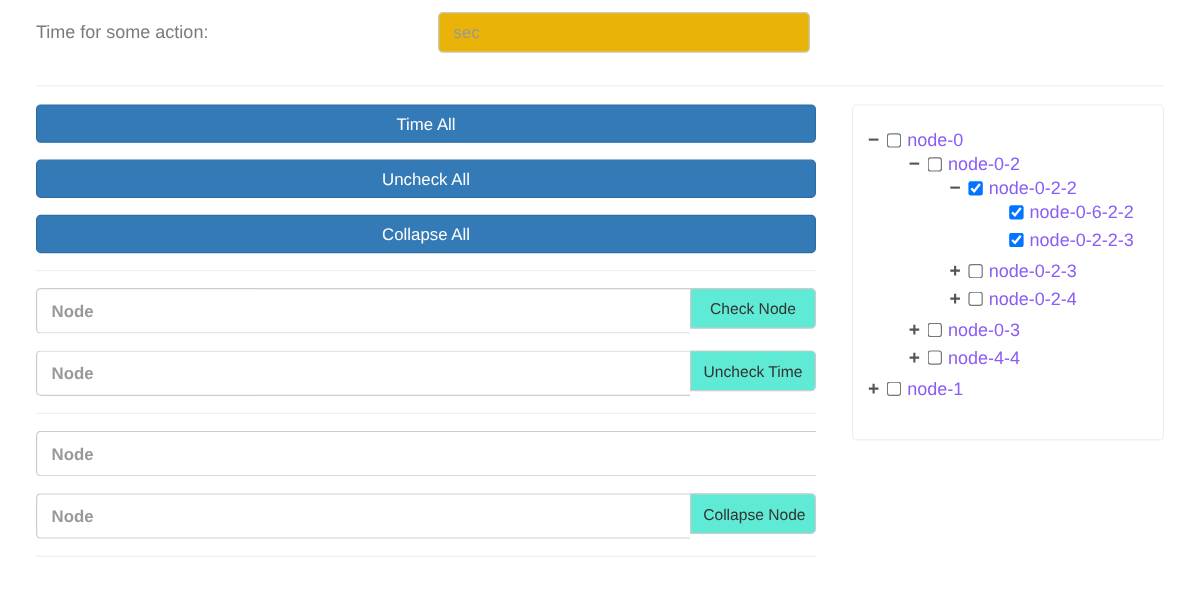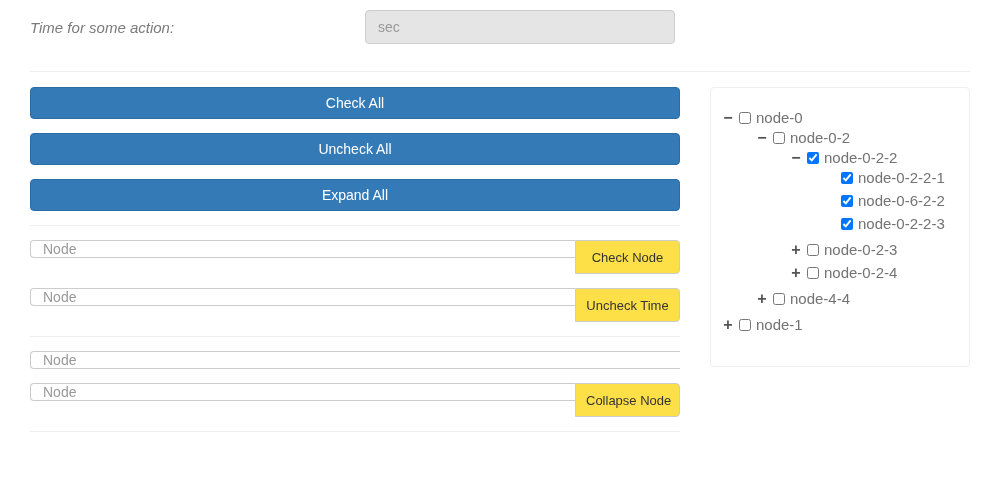--- a/index.html
+++ b/index.html
@@ -14,27 +14,26 @@
   .top-row {
     display: flex;
     align-items: center;
     padding-bottom: 12px;
     margin-bottom: 15px;
   }
   .top-label {
     color: #7b7b7b;
     font-size: 15px;
     width: 335px;
-    font-style: italic;
   }
   .sec-input {
     width: 310px;
     height: 34px;
     padding: 6px 12px;
-    background: #e5e5e5;
+    background: #eab308;
     border: 1px solid #ccc;
     border-radius: 4px;
     font-size: 14px;
     color: #555;
   }
   .sec-input::placeholder { color: #999; }
   .hr { border-top: 1px solid #eee; margin: 0 0 15px 0; }
   .columns { display: flex; gap: 30px; align-items: flex-start; }
   .left { flex: 0 0 650px; }
   .right { flex: 1; border: 1px solid #eee; border-radius: 4px; padding: 18px 10px 30px 10px; }
@@ -52,34 +51,35 @@
     cursor: pointer;
   }
   .hr2 { border-top: 1px solid #eee; margin: 4px 0 14px 0; }
   .input-group {
     display: flex;
     width: 100%;
     margin-bottom: 14px;
   }
   .input-group input {
     flex: 1;
-    height: 18px;
-    padding: 6px 12px;
+    height: 34px;
+    padding: 18px 12px;
     border: 1px solid #ccc;
     border-right: none;
     border-radius: 4px 0 0 4px;
     font-size: 14px;
     color: #555;
+    font-weight: bold;
   }
   .input-group input::placeholder { color: #999; }
   .input-group .btn-default {
     width: 105px;
     height: 34px;
     padding: 6px 10px;
-    background: #fde047;
+    background: #5eead4;
     color: #333;
     border: 1px solid #ccc;
     border-radius: 0 4px 4px 0;
     font-size: 13px;
     text-align: center;
     cursor: pointer;
     white-space: nowrap;
   }
   
   .tree { font-size: 15px; color: #666; }
@@ -97,38 +97,38 @@
     font-size: 16px;
     line-height: 1;
   }
   .toggle.blank { visibility: hidden; }
   .tree input[type=checkbox] {
     margin-right: 5px;
     vertical-align: -1px;
     width: 12px; height: 12px;
     cursor: pointer;
   }
-  .node-label { cursor: default; color:#737373; }
+  .node-label { cursor: default; color:#8b5cf6; }
 </style>
 </head>
 <body>
 
 <div class="top-row">
   <div class="top-label">Time for some action:</div>
   <input class="sec-input" type="text" placeholder="sec" style="">
 </div>
 
 <div class="hr"></div>
 
 <div class="columns">
   <div class="left">
 
-    <button class="btn-primary">Check All</button>
+    <button class="btn-primary">Time All</button>
     <button class="btn-primary">Uncheck All</button>
-    <button class="btn-primary">Expand All</button>
+    <button class="btn-primary">Collapse All</button>
 
     <div class="hr2"></div>
 
     <div class="input-group">
       <input type="text" placeholder="Node" style="">
       <button class="btn-default">Check Node</button>
     </div>
     <div class="input-group">
       <input type="text" placeholder="Node" style="">
       <button class="btn-default">Uncheck Time</button>
@@ -146,26 +146,26 @@
 
     <div class="hr2"></div>
   </div>
 
   <div class="right">
     <div class="tree" id="tree-root">
         <ul>
           <li><span class="toggle">−</span><input type="checkbox" style=""><span class="node-label">node-0</span><ul>
               <li><span class="toggle">−</span><input type="checkbox" style=""><span class="node-label">node-0-2</span><ul>
                   <li><span class="toggle">−</span><input type="checkbox" checked="" style=""><span class="node-label">node-0-2-2</span><ul>
-                      <li><span class="toggle blank">+</span><input type="checkbox" checked="" style=""><span class="node-label">node-0-2-2-1</span></li>
                       <li><span class="toggle blank">+</span><input type="checkbox" checked="" style=""><span class="node-label">node-0-6-2-2</span></li>
                       <li><span class="toggle blank">+</span><input type="checkbox" checked="" style=""><span class="node-label">node-0-2-2-3</span></li>
                     </ul></li>
                   <li><span class="toggle">+</span><input type="checkbox" style=""><span class="node-label">node-0-2-3</span></li>
                   <li><span class="toggle">+</span><input type="checkbox" style=""><span class="node-label">node-0-2-4</span></li>
                 </ul></li>
+              <li><span class="toggle">+</span><input type="checkbox" style=""><span class="node-label">node-0-3</span></li>
               <li><span class="toggle">+</span><input type="checkbox" style=""><span class="node-label">node-4-4</span></li>
             </ul></li>
           <li><span class="toggle">+</span><input type="checkbox" style=""><span class="node-label">node-1</span></li>
         </ul>
       </div>
   </div>
 </div>
 
 </body></html>

